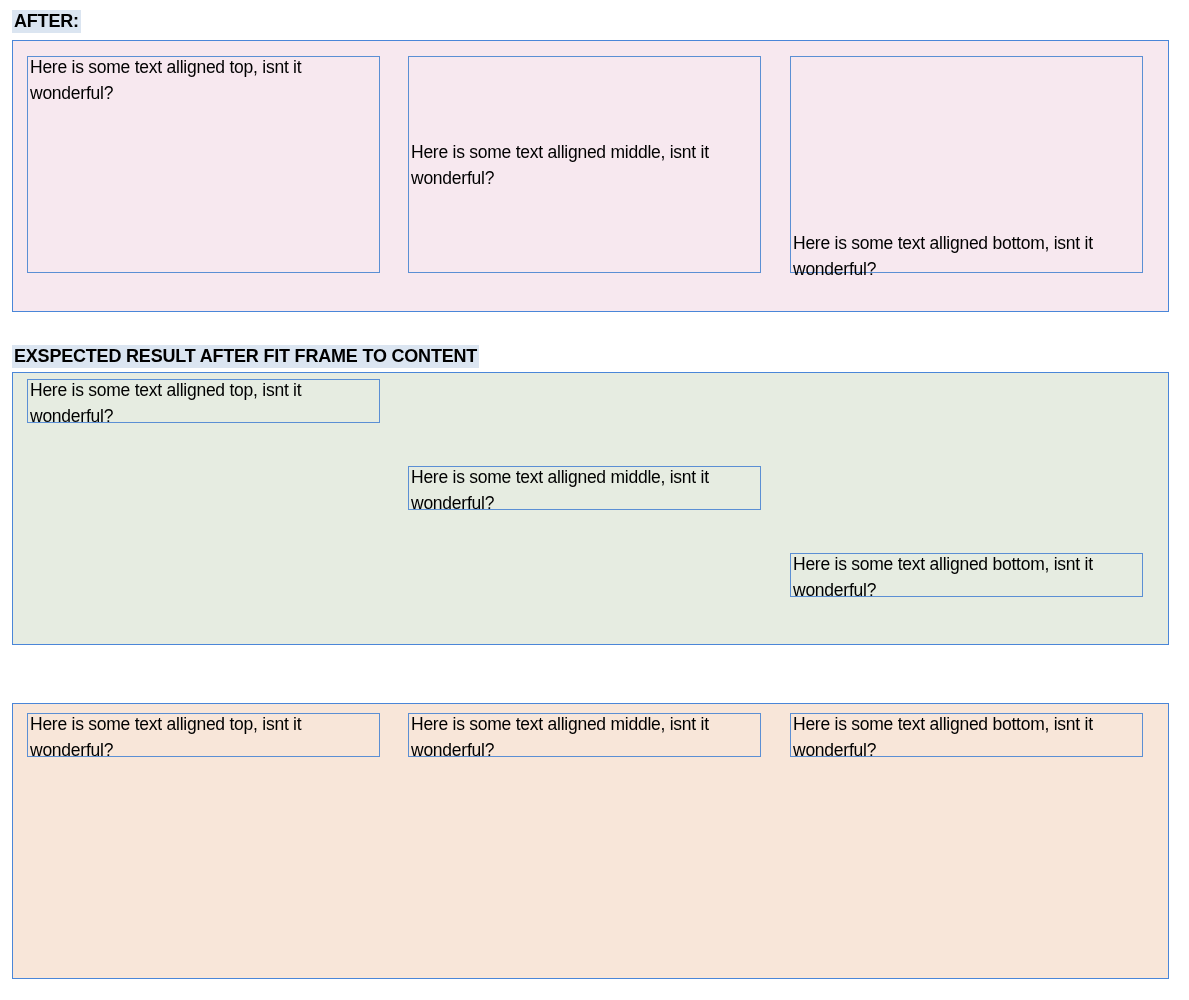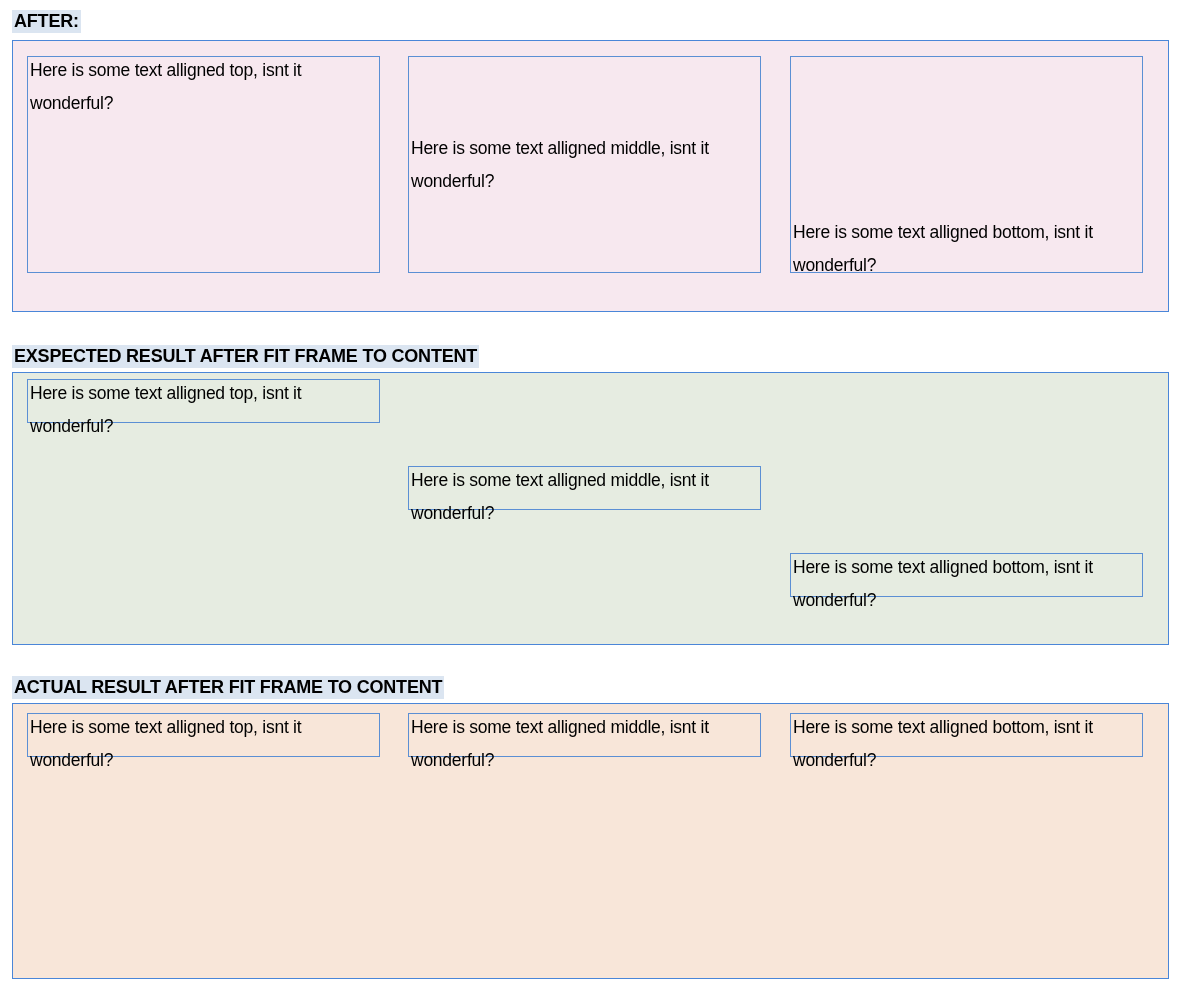--- a/index.html
+++ b/index.html
@@ -52,21 +52,21 @@
   
   .textframe {
     position: absolute;
     border: 1px solid #5b8fd4;
     box-sizing: border-box;
     padding: 0 2px 0 2px;
     overflow: visible;
   }
   .textframe .tf-text {
     font-size: 17.5px;
-    line-height: 33px;
+    line-height: 26px;
     font-family: "Liberation Sans", sans-serif;
     color: #000000;
     letter-spacing: -0.25px;
     white-space: normal;
     display: block;
   }
   .tf-top    { display: flex; align-items: flex-start; }
   .tf-middle { display: flex; align-items: center; }
   .tf-bottom { display: flex; align-items: flex-end; }
   .tf-bottom .tf-text { margin-bottom: -10px; }
@@ -104,21 +104,20 @@
 
     <div class="textframe tf-top" style="left:395px; top:93px; width:353px; height:44px;">
       <span class="tf-text">Here is some text alligned middle, isnt it wonderful?</span>
     </div>
 
     <div class="textframe tf-top" style="left:777px; top:180px; width:353px; height:44px;">
       <span class="tf-text">Here is some text alligned bottom, isnt it wonderful?</span>
     </div>
   </div>
 
-  <div class="section-heading" style="top:676px;">ACTUAL RESULT AFTER FIT FRAME TO CONTENT</div>
 
   <div class="panel panel-actual" style="top:703px; height:276px;">
 
     <div class="textframe tf-top" style="left:14px; top:9px; width:353px; height:44px;">
       <span class="tf-text">Here is some text alligned top, isnt it wonderful?</span>
     </div>
 
     <div class="textframe tf-top" style="left:395px; top:9px; width:353px; height:44px;">
       <span class="tf-text">Here is some text alligned middle, isnt it wonderful?</span>
     </div>

